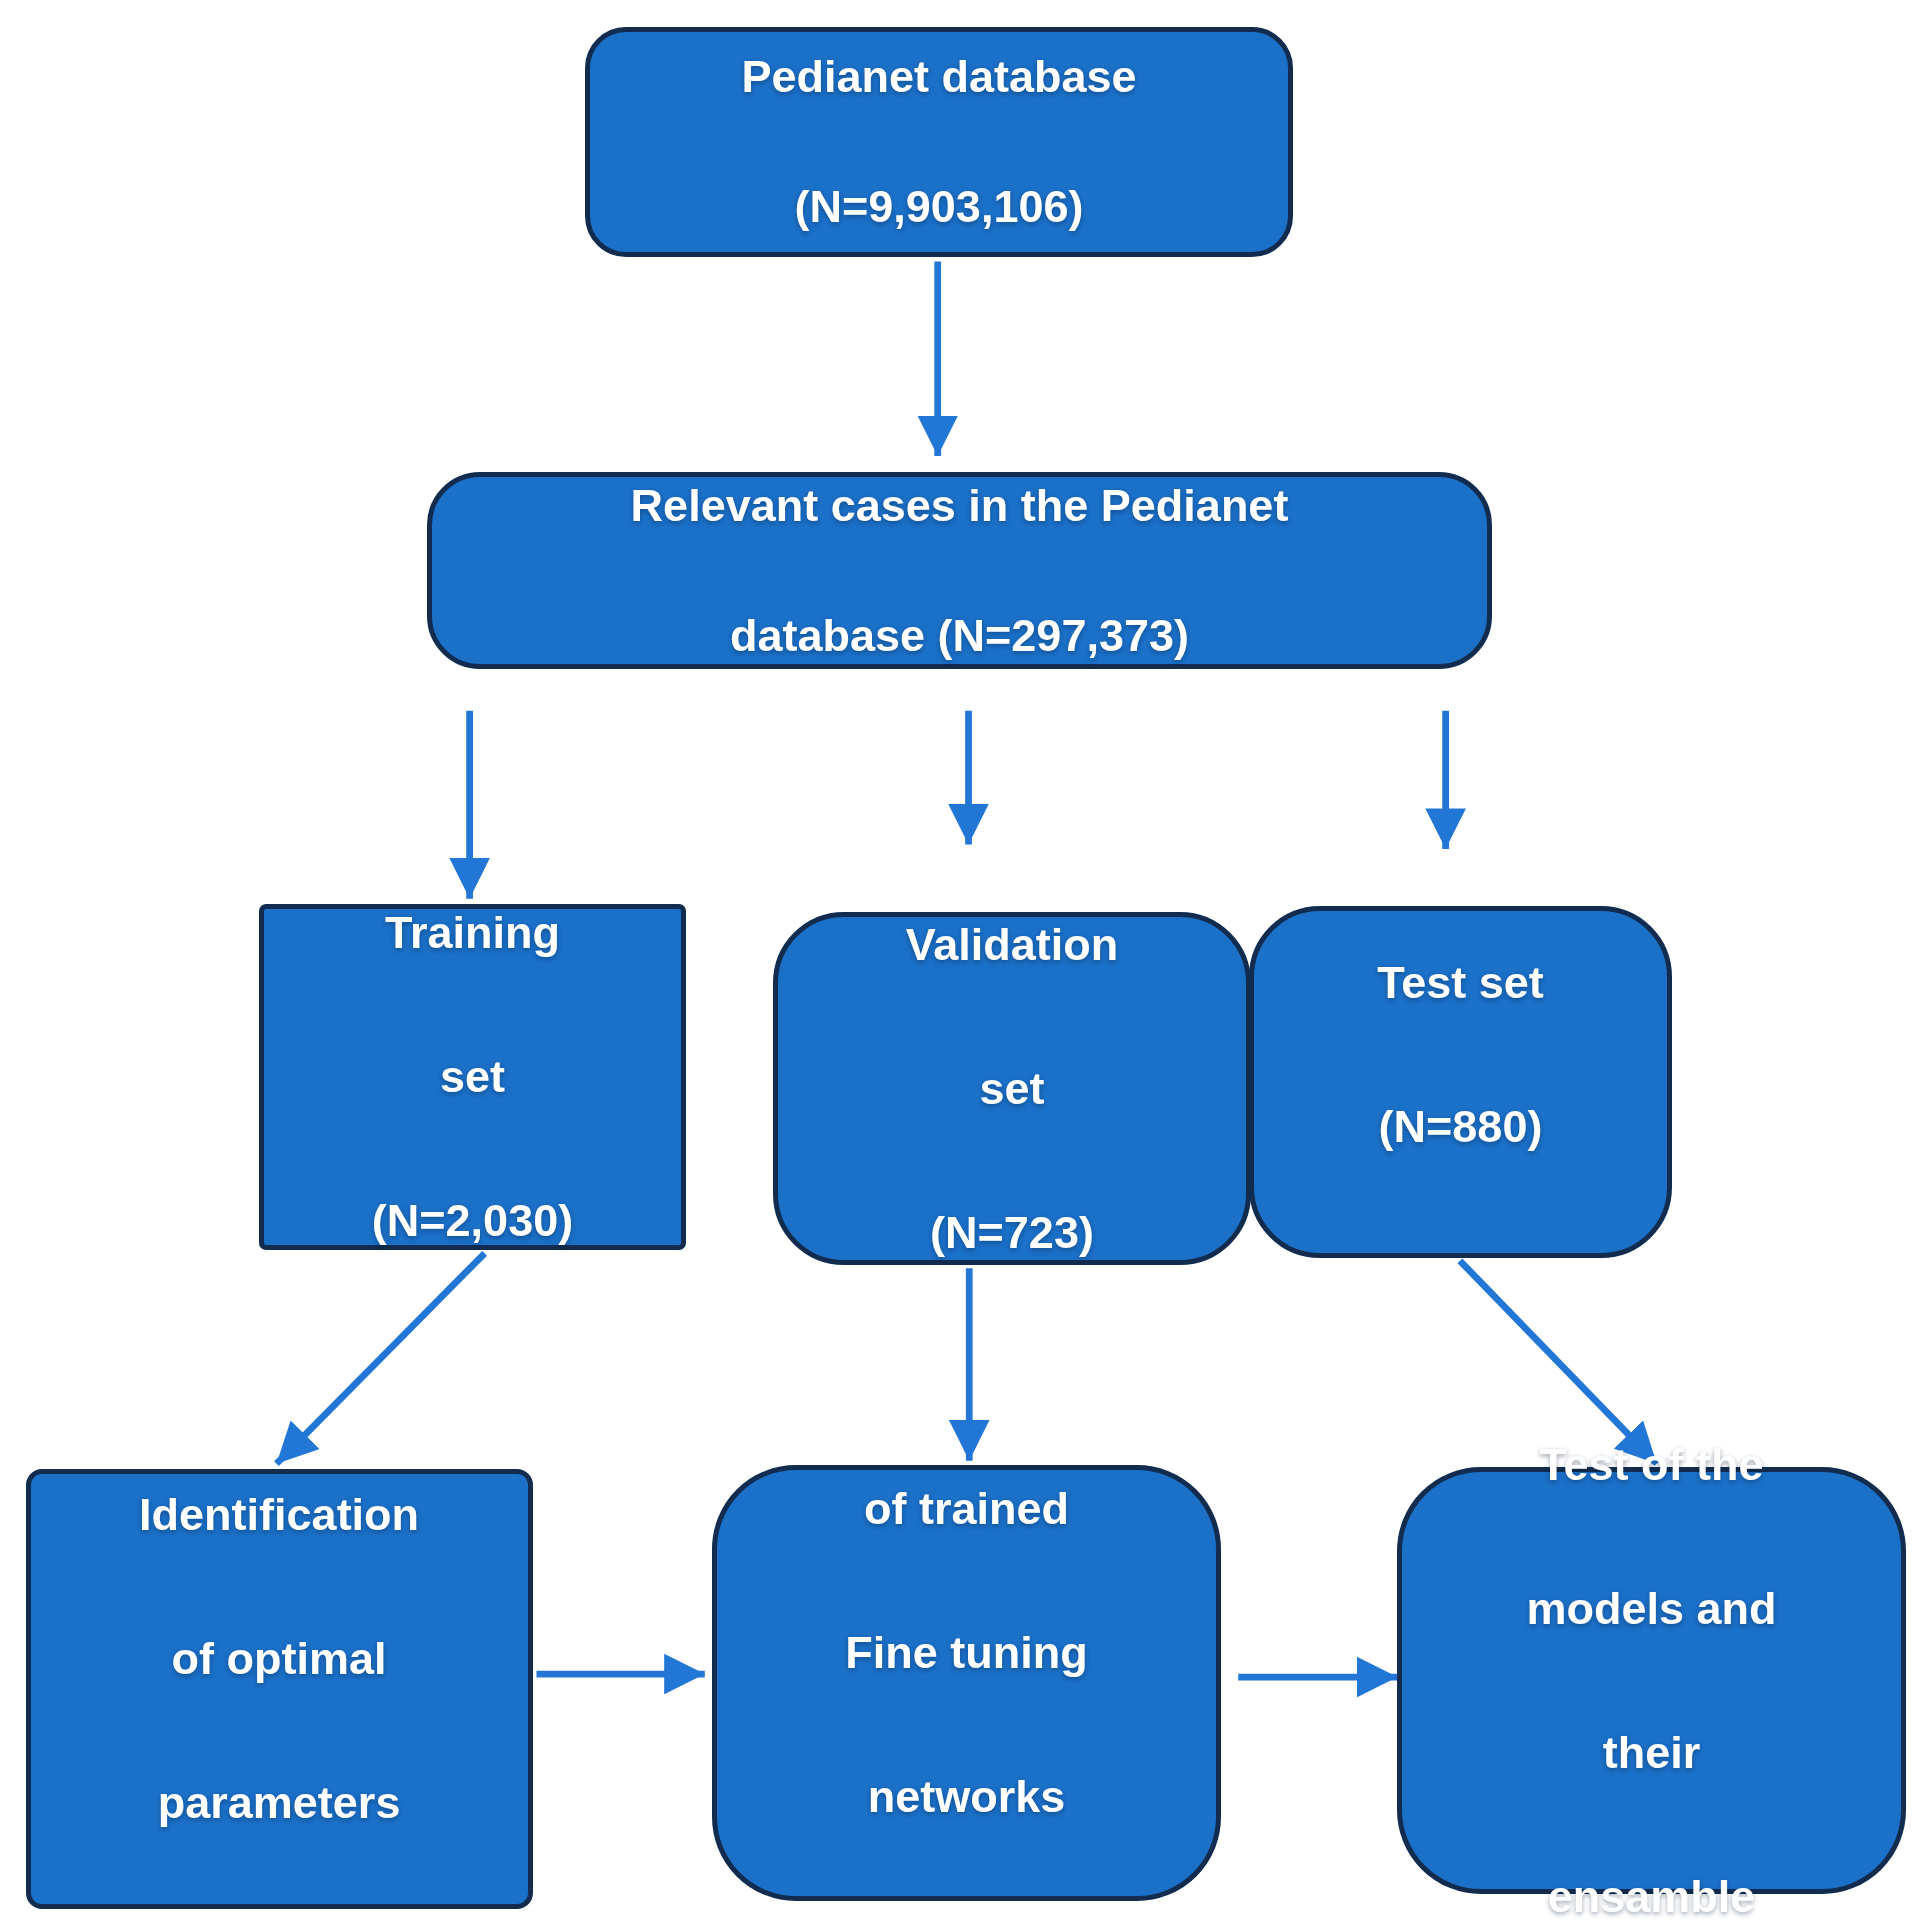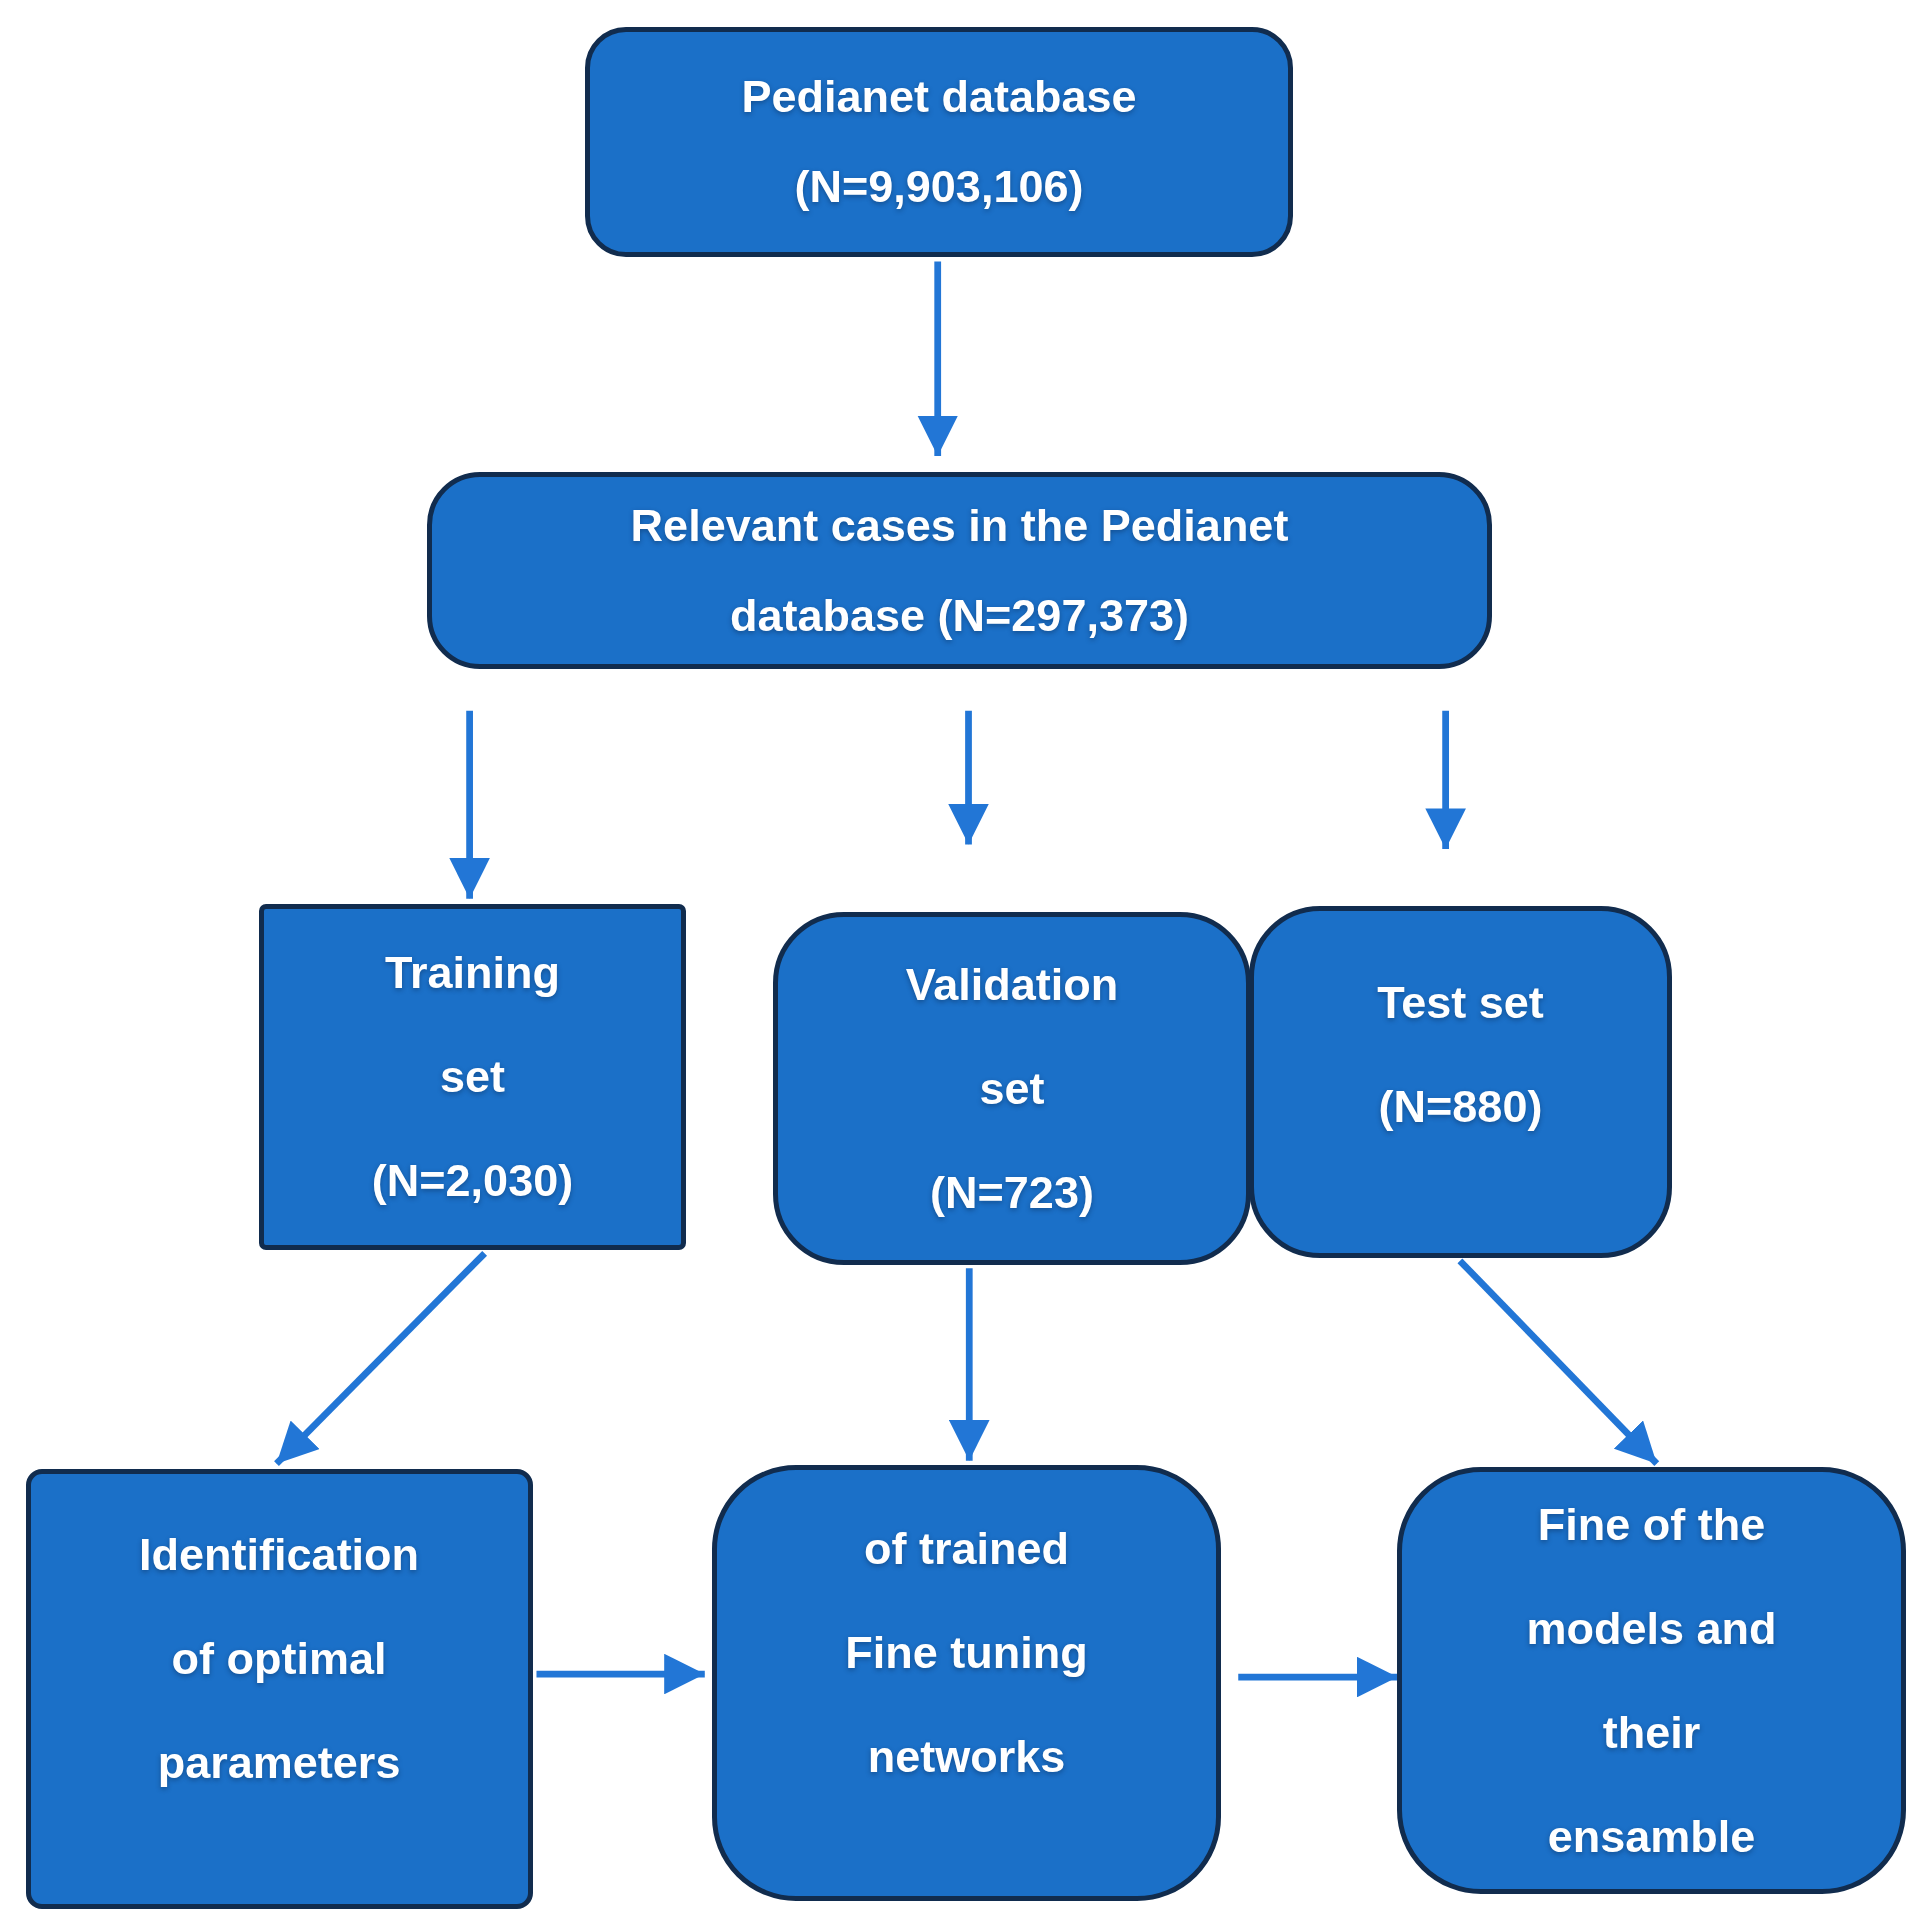--- a/index.html
+++ b/index.html
@@ -24,20 +24,21 @@
     border:5.3px solid var(--node-border);
     color:var(--text);
     display:flex;
     flex-direction:column;
     align-items:center;
     justify-content:center;
     text-align:center;
     font-weight:bold;
     font-size:45px;
     text-shadow:0 2.3px 5.3px rgba(8,30,62,0.40);
+    gap:40px;
   }
   .node .line{display:block;}
   .lh120 .line{line-height:90px;}
   .lh138 .line{line-height:104px;}
   #edges{position:absolute;left:0;top:0;width:1925px;height:1928px;}
   #edges line{stroke:var(--arrow);stroke-width:9;}
   #edges .head{fill:var(--arrow);}
 </style>
 </head>
 <body>
@@ -94,20 +95,20 @@
     <span class="line">parameters</span>
   </div>
 
   <div class="node lh138" style="left:712px;top:1465px;width:509px;height:436px;border-radius:84px;padding-bottom:60px;">
     <span class="line">of trained</span>
     <span class="line">Fine tuning</span>
     <span class="line">networks</span>
   </div>
 
   <div class="node lh138" style="left:1397px;top:1467px;width:509px;height:427px;border-radius:84px;">
-    <span class="line">Fine of the</span>
+    <span class="line">Test of the</span>
     <span class="line">models and</span>
     <span class="line">their</span>
     <span class="line">ensamble</span>
   </div>
 
 </div>
 
 
 </body></html>

